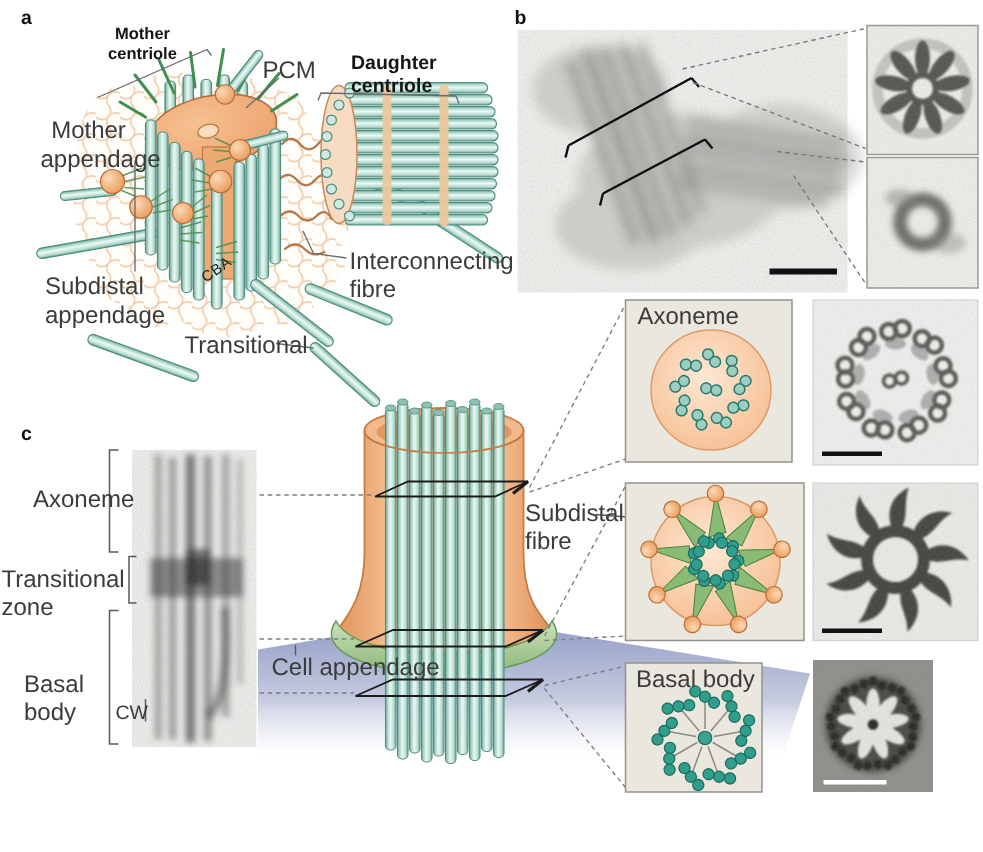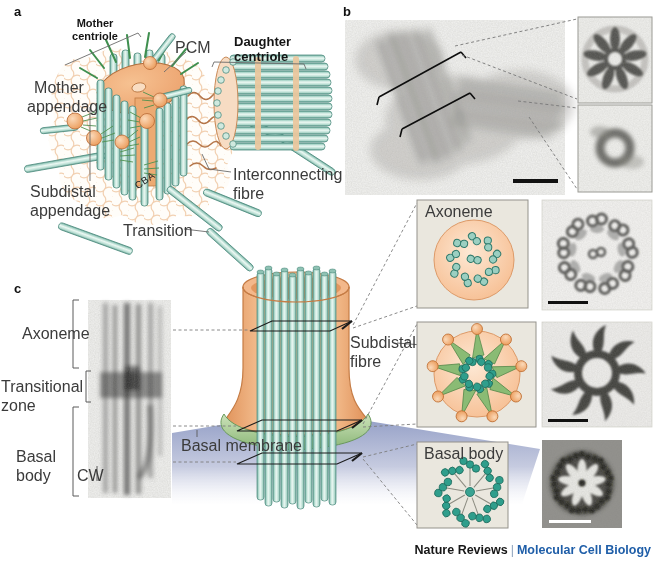--- a/index.html
+++ b/index.html
@@ -540,29 +540,26 @@
 <div class="lbl b" style="left:234px;top:34px;font-size:13px">Daughter
 centriole</div>
 <div class="lbl" style="left:175px;top:39px">PCM</div>
 <div class="lbl ctr" style="left:27px;top:79px;width:64px">Mother
 appendage</div>
 <div class="lbl rt" style="left:30px;top:183px;width:85px">Subdistal
 appendage</div>
 <div class="lbl cba" style="left:136px;top:181px">CBA</div>
 <div class="lbl" style="left:233px;top:166px">Interconnecting
 fibre</div>
-<div class="lbl" style="left:123px;top:222px">Transition</div>
+<div class="lbl" style="left:123px;top:222px">Transitional</div>
 
 <div class="lbl rt" style="left:22px;top:325px;width:50px">Axoneme</div>
 <div class="lbl rt" style="left:1px;top:378px;width:69px">Transitional zone</div>
 <div class="lbl rt" style="left:16px;top:448px;width:52px">Basal body</div>
-<div class="lbl" style="left:77px;top:467px;font-size:16px">CW</div>
-<div class="lbl" style="left:181px;top:437px">Basal membrane</div>
+<div class="lbl" style="left:77px;top:467px;font-size:13px">CW</div>
+<div class="lbl" style="left:181px;top:437px">Cell appendage</div>
 <div class="lbl" style="left:350px;top:334px">Subdistal
 fibre</div>
 <div class="lbl" style="left:425px;top:203px">Axoneme</div>
 <div class="lbl" style="left:424px;top:445px">Basal body</div>
 
-<div id="footer">
-  <span>Nature Reviews</span><span class="sep">|</span><span class="pub">Molecular Cell Biology</span>
+
 </div>
 
-</div>
-
 </body></html>

